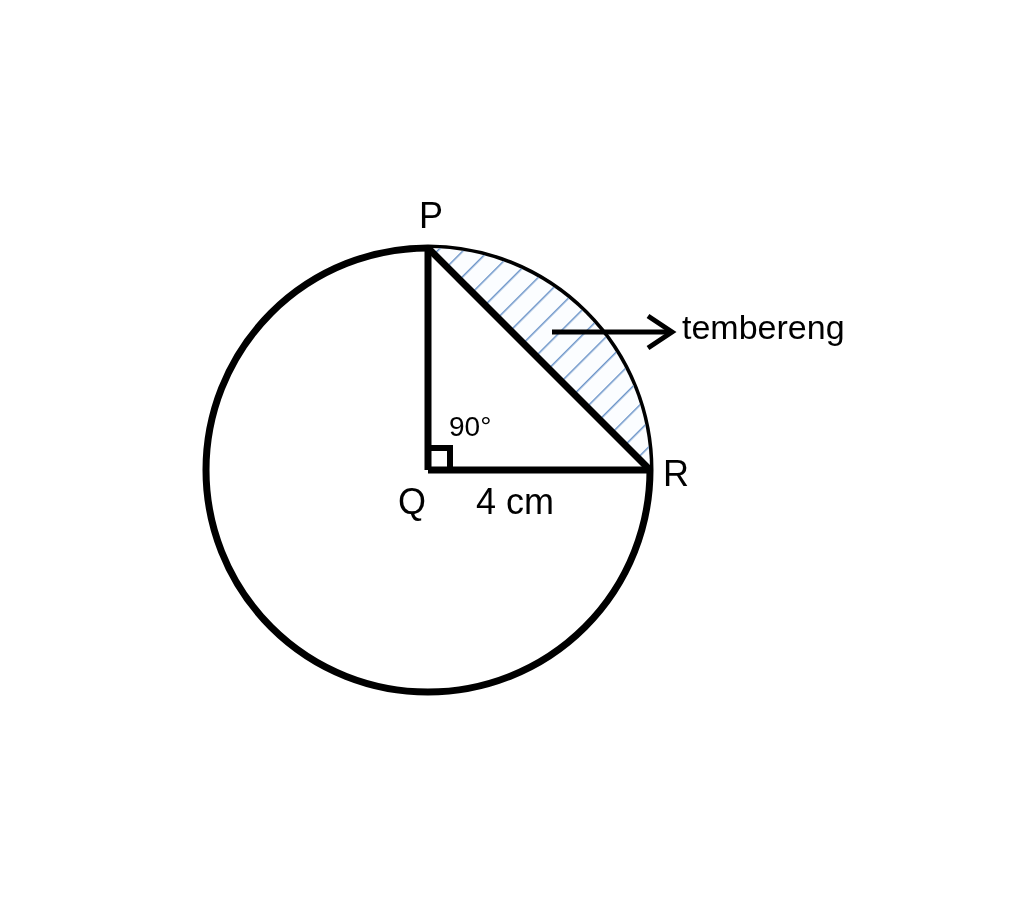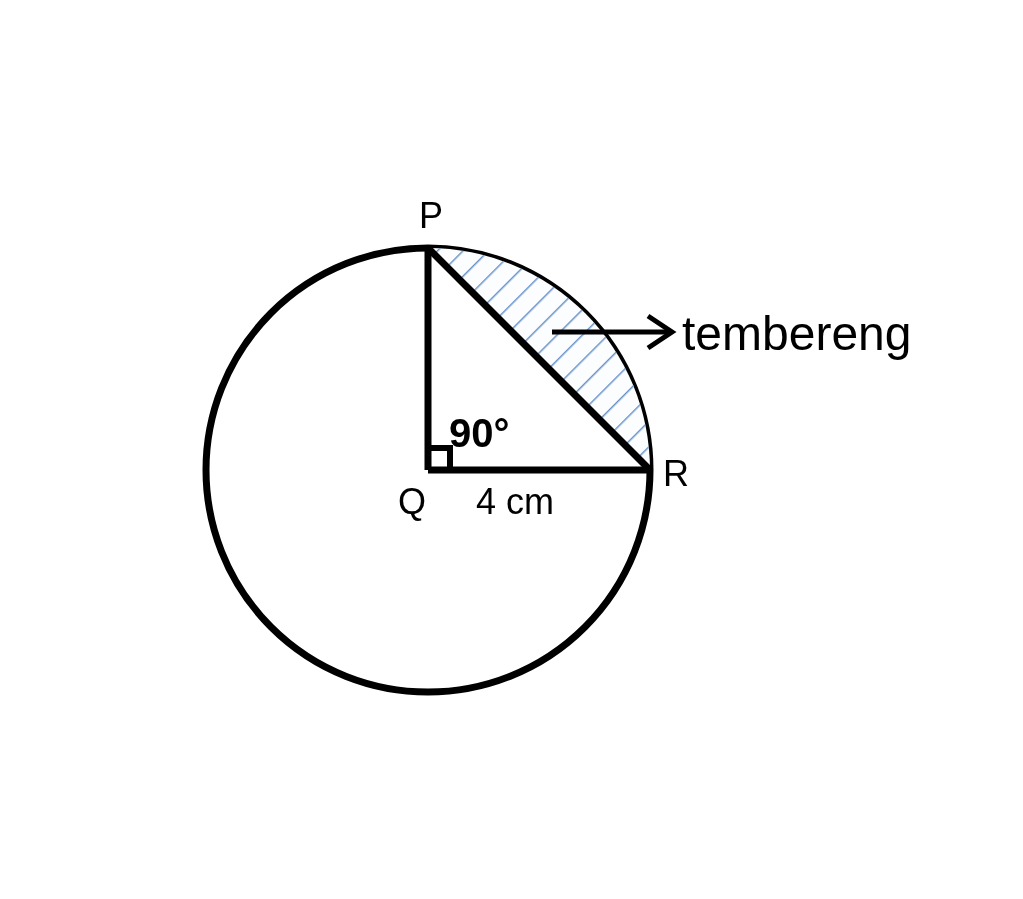--- a/index.html
+++ b/index.html
@@ -39,32 +39,31 @@
     line-height: 1;
     -webkit-font-smoothing: antialiased;
   }
   .vertex-label {
     font-size: 36px;
   }
   #label-P { left: 419px; top: 198px; }
   #label-Q { left: 398px; top: 484px; }
   #label-R { left: 663px; top: 456px; }
   .angle-label {
-    font-size: 40px;
+    font-size: 28px;
     left: 449px;
     top: 413px;
-    font-weight: bold;
   }
   .measure-label {
     font-size: 36px;
     left: 476px;
     top: 484px;
   }
   .annot-label {
-    font-size: 48px;
+    font-size: 34px;
     left: 682px;
     top: 310px;
   }
 </style>
 </head>
 <body>
 
 <div id="diagram-root">
 
   <svg id="geometry-svg" viewBox="0 0 1023 899">

